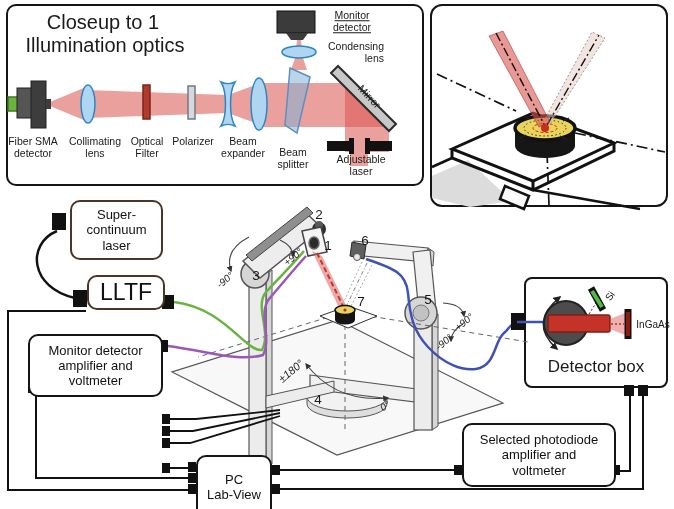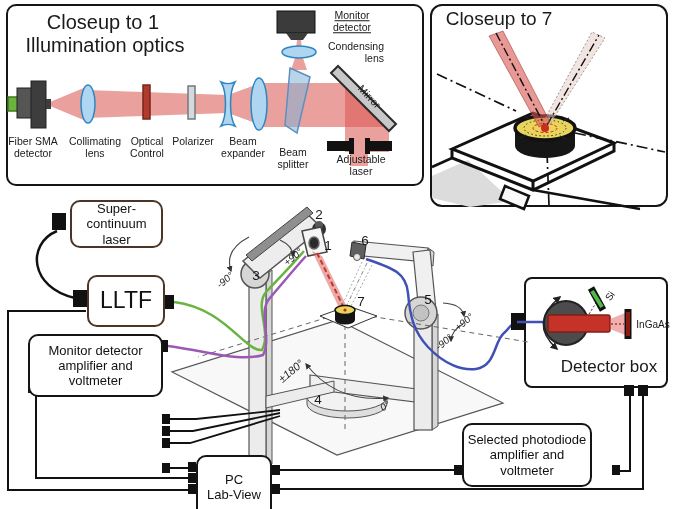--- a/index.html
+++ b/index.html
@@ -22,30 +22,30 @@
   .ang{font-style:italic;font-size:10px;color:#222;}
 </style>
 </head>
 <body>
 
 <div id="stage">
 
   <div class="panel" style="left:6px;top:4px;width:418px;height:182px;border-radius:10px;"></div>
   <div class="panel" style="left:430px;top:4px;width:238px;height:203px;border-radius:12px;"></div>
 
-  <div class="box box-brown" style="left:70px;top:200px;width:93px;height:48px;"><span>Super-
+  <div class="box box-brown" style="left:70px;top:200px;width:93px;height:60px;"><span>Super-
 continuum
 laser</span></div>
-  <div class="box box-brown" style="left:87px;top:275px;width:78px;height:52px;font-size:23px;"><span>LLTF</span></div>
+  <div class="box box-brown" style="left:87px;top:275px;width:78px;height:35px;font-size:23px;"><span>LLTF</span></div>
   <div class="box" style="left:28px;top:334px;width:135px;height:63px;"><span>Monitor detector
 amplifier and
 voltmeter</span></div>
   <div class="box" style="left:196px;top:455px;width:76px;height:64px;"><span>PC
 Lab-View</span></div>
-  <div class="box" style="left:462px;top:423px;width:130px;height:64px;"><span>Selected photodiode
+  <div class="box" style="left:462px;top:423px;width:154px;height:64px;"><span>Selected photodiode
 amplifier and
 voltmeter</span></div>
   <div class="box" style="left:524px;top:277px;width:144px;height:111px;border-radius:8px;z-index:1;"></div>
 
   <svg id="svg-under" width="674" height="509" viewBox="0 0 674 509">
     <defs>
       <marker id="ahA" viewBox="0 0 10 10" refX="8" refY="5" markerWidth="5.5" markerHeight="5.5" orient="auto-start-reverse">
         <path d="M0,0 L10,5 L0,10 z" fill="#333"></path>
       </marker>
     </defs>
@@ -229,48 +229,47 @@
     </g>
   </svg>
 
   <div class="lbl" style="left:103px;top:22px;font-size:20px;">Closeup to 1</div>
   <div class="lbl" style="left:105px;top:45px;font-size:20px;">Illumination optics</div>
   <div class="lbl" style="left:33px;top:148px;">Fiber SMA
 detector</div>
   <div class="lbl" style="left:95px;top:148px;">Collimating
 lens</div>
   <div class="lbl" style="left:147px;top:148px;">Optical
-Control</div>
+Filter</div>
   <div class="lbl" style="left:193px;top:142px;">Polarizer</div>
   <div class="lbl" style="left:243px;top:148px;">Beam
 expander</div>
   <div class="lbl" style="left:293px;top:159px;">Beam
 splitter</div>
   <div class="lbl" style="left:369px;top:97px;transform:translate(-50%,-50%) rotate(47deg);">Mirror</div>
   <div class="lbl" style="left:361px;top:166px;">Adjustable
 laser</div>
   <div class="lbl" style="left:356px;top:53px;text-align:right;">Condensing
 lens</div>
   <div class="lbl" style="left:352px;top:22px;text-decoration:underline;">Monitor
 detector</div>
 
-  <div class="lbl" style="left:499px;top:19px;font-size:19px;white-space:nowrap;">Closeup to 7</div>
 
   <div class="lbl" style="left:328px;top:246px;font-size:13.5px;">1</div>
   <div class="lbl" style="left:319px;top:215px;font-size:13.5px;">2</div>
   <div class="lbl" style="left:256px;top:276px;font-size:13.5px;">3</div>
   <div class="lbl" style="left:318px;top:400px;font-size:13.5px;">4</div>
   <div class="lbl" style="left:428px;top:300px;font-size:13.5px;">5</div>
   <div class="lbl" style="left:365px;top:241px;font-size:13.5px;">6</div>
   <div class="lbl" style="left:361px;top:302px;font-size:13.5px;">7</div>
 
   <div class="lbl ang" style="left:293px;top:257px;transform:translate(-50%,-50%) rotate(-40deg);">+90°</div>
   <div class="lbl ang" style="left:225px;top:280px;transform:translate(-50%,-50%) rotate(-40deg);">-90°</div>
   <div class="lbl ang" style="left:464px;top:322px;transform:translate(-50%,-50%) rotate(-40deg);">+90°</div>
   <div class="lbl ang" style="left:444px;top:342px;transform:translate(-50%,-50%) rotate(-40deg);">-90°</div>
   <div class="lbl ang" style="left:291px;top:371px;font-size:11px;transform:translate(-50%,-50%) rotate(-40deg);">±180°</div>
   <div class="lbl ang" style="left:385px;top:406px;transform:translate(-50%,-50%) rotate(-35deg);">0°</div>
 
   <div class="lbl" style="left:610px;top:296px;font-size:10px;transform:translate(-50%,-50%) rotate(-55deg);">Si</div>
   <div class="lbl" style="left:653px;top:325px;font-size:10px;">InGaAs</div>
-  <div class="lbl" style="left:596px;top:367px;font-size:17px;white-space:nowrap;margin-left:13px;">Detector box</div>
+  <div class="lbl" style="left:596px;top:367px;font-size:17px;white-space:nowrap;">Detector box</div>
 
 </div>
 
 </body></html>

